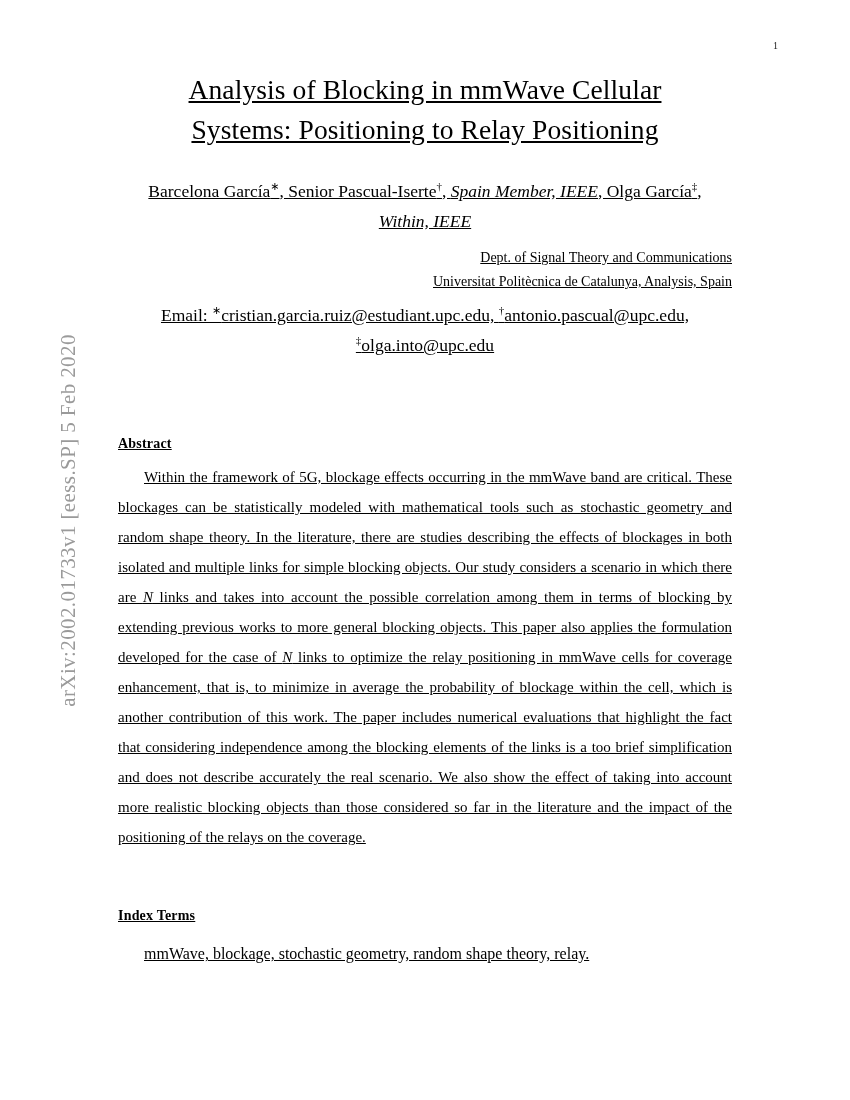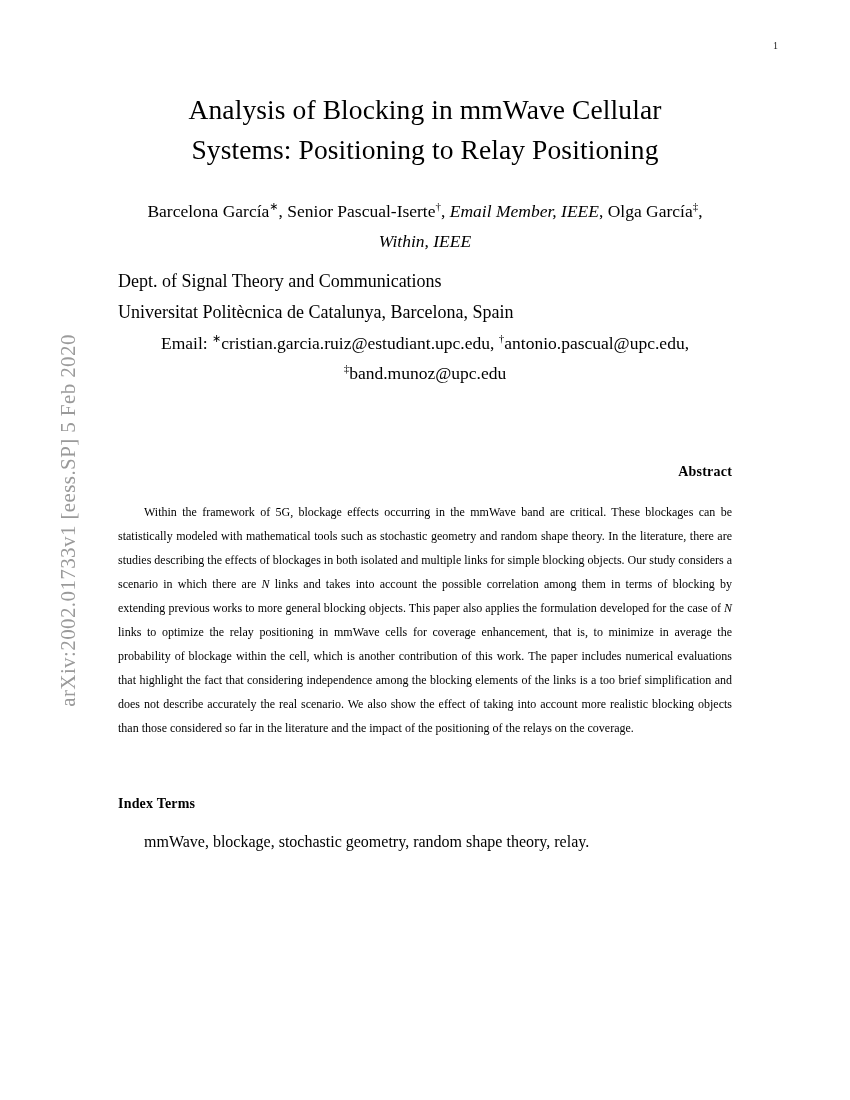--- a/index.html
+++ b/index.html
@@ -36,22 +36,23 @@
     position: absolute;
     top: 40px;
     right: 72px;
     font-size: 10px;
     color: #222;
   }
 
   .page-body {
     position: absolute;
     left: 118px;
-    top: 78px;
+    top: 58px;
     width: 614px;
+    text-decoration: underline;
   }
 
   .title {
     text-align: center;
     font-size: 27.5px;
     line-height: 1.45;
     font-weight: normal;
     margin: 12px 0 0 0;
     letter-spacing: 0.1px;
   }
@@ -68,47 +69,48 @@
   .authors .em {
     font-style: italic;
   }
   .sup {
     font-size: 11px;
     vertical-align: super;
     line-height: 0;
   }
 
   .affil {
-    text-align: left;
-    font-size: 18px;
+    text-align: right;
+    font-size: 14px;
     line-height: 1.72;
     margin-top: 10px;
   }
   .affil .line { display: block; }
 
   .emails {
     text-align: center;
     font-size: 17.5px;
     line-height: 1.72;
+    margin-top: 6px;
   }
   .emails .line { display: block; }
 
   .section-head {
-    text-align: right;
+    text-align: left;
     font-weight: bold;
     font-size: 14px;
     margin-top: 76px;
     letter-spacing: 0.2px;
   }
 
   .abstract-body {
-    font-size: 12px;
+    font-size: 15px;
     line-height: 2.0;
     text-align: justify;
-    margin-top: 20px;
+    margin-top: 10px;
     text-indent: 26px;
     hyphens: none;
   }
   .abstract-body .math {
     font-family: "Liberation Serif", serif;
     font-style: italic;
   }
 
   .index-head {
     font-weight: bold;
@@ -133,32 +135,32 @@
 <div class="page-number">1</div>
 
 <div class="page-body">
 
   <h1 class="title">
     <span>Analysis of Blocking in mmWave Cellular</span><br>
     <span>Systems: Positioning to Relay Positioning</span>
   </h1>
 
   <div class="authors">
-    <span class="line"><span>Barcelona García</span><span class="sup">∗</span><span>, Senior Pascual-Iserte</span><span class="sup">†</span><span>, </span><span class="em">Email Member, IEEE</span><span>, Olga García</span><span class="sup">‡</span><span>,</span></span>
+    <span class="line"><span>Barcelona García</span><span class="sup">∗</span><span>, Senior Pascual-Iserte</span><span class="sup">†</span><span>, </span><span class="em">Spain Member, IEEE</span><span>, Olga García</span><span class="sup">‡</span><span>,</span></span>
     <span class="line em">Within, IEEE</span>
   </div>
 
   <div class="affil">
     <span class="line">Dept. of Signal Theory and Communications</span>
-    <span class="line">Universitat Politècnica de Catalunya, Barcelona, Spain</span>
+    <span class="line">Universitat Politècnica de Catalunya, Analysis, Spain</span>
   </div>
 
   <div class="emails">
     <span class="line"><span>Email: </span><span class="sup">∗</span><span>cristian.garcia.ruiz@estudiant.upc.edu, </span><span class="sup">†</span><span>antonio.pascual@upc.edu,</span></span>
-    <span class="line"><span class="sup">‡</span><span>band.munoz@upc.edu</span></span>
+    <span class="line"><span class="sup">‡</span><span>olga.into@upc.edu</span></span>
   </div>
 
   <div class="section-head">Abstract</div>
 
   <p class="abstract-body"><span>Within the framework of 5G, blockage effects occurring in the mmWave band are critical. These blockages can be statistically modeled with mathematical tools such as stochastic geometry and random shape theory. In the literature, there are studies describing the effects of blockages in both isolated and multiple links for simple blocking objects. Our study considers a scenario in which there are </span><span class="math">N</span><span> links and takes into account the possible correlation among them in terms of blocking by extending previous works to more general blocking objects. This paper also applies the formulation developed for the case of </span><span class="math">N</span><span> links to optimize the relay positioning in mmWave cells for coverage enhancement, that is, to minimize in average the probability of blockage within the cell, which is another contribution of this work. The paper includes numerical evaluations that highlight the fact that considering independence among the blocking elements of the links is a too brief simplification and does not describe accurately the real scenario. We also show the effect of taking into account more realistic blocking objects than those considered so far in the literature and the impact of the positioning of the relays on the coverage.</span></p>
 
   <div class="index-head">Index Terms</div>
 
   <p class="index-body">mmWave, blockage, stochastic geometry, random shape theory, relay.</p>
 

